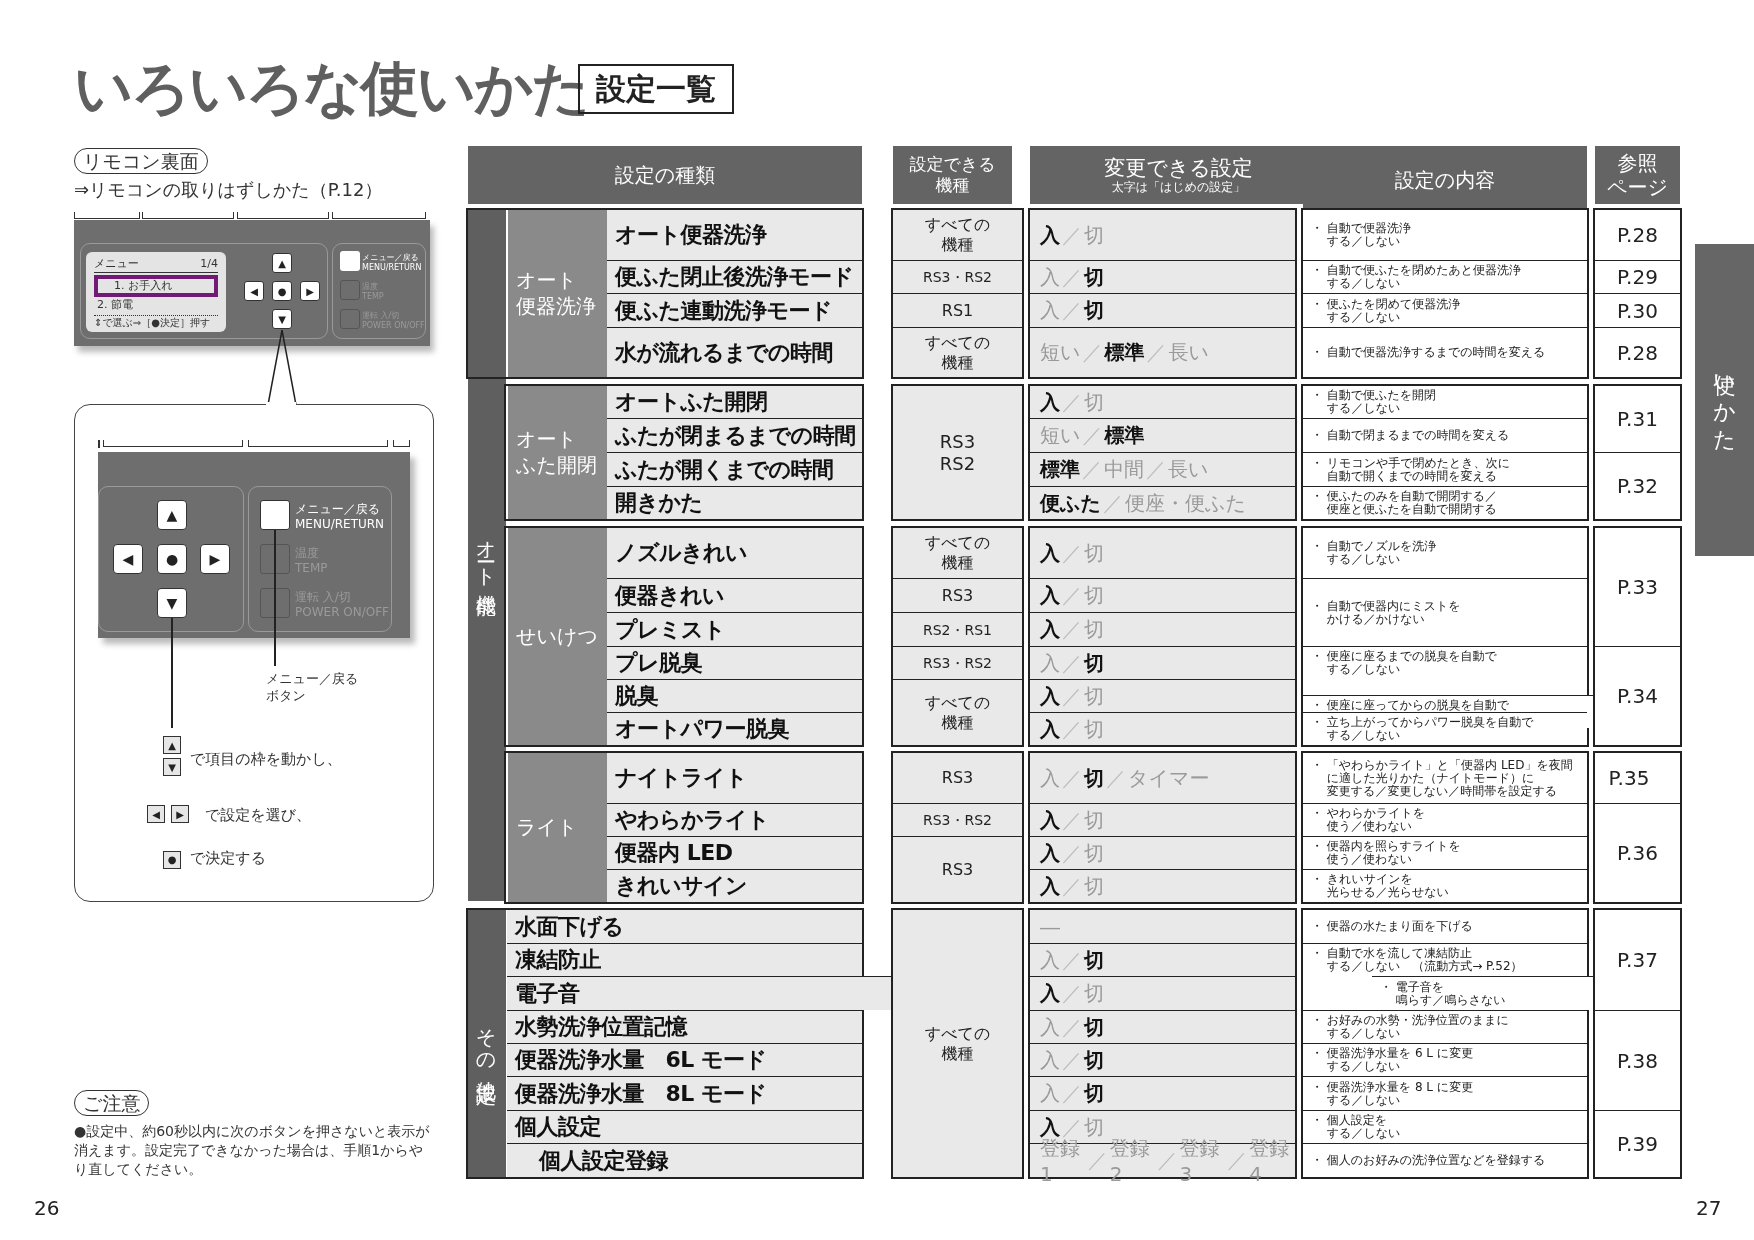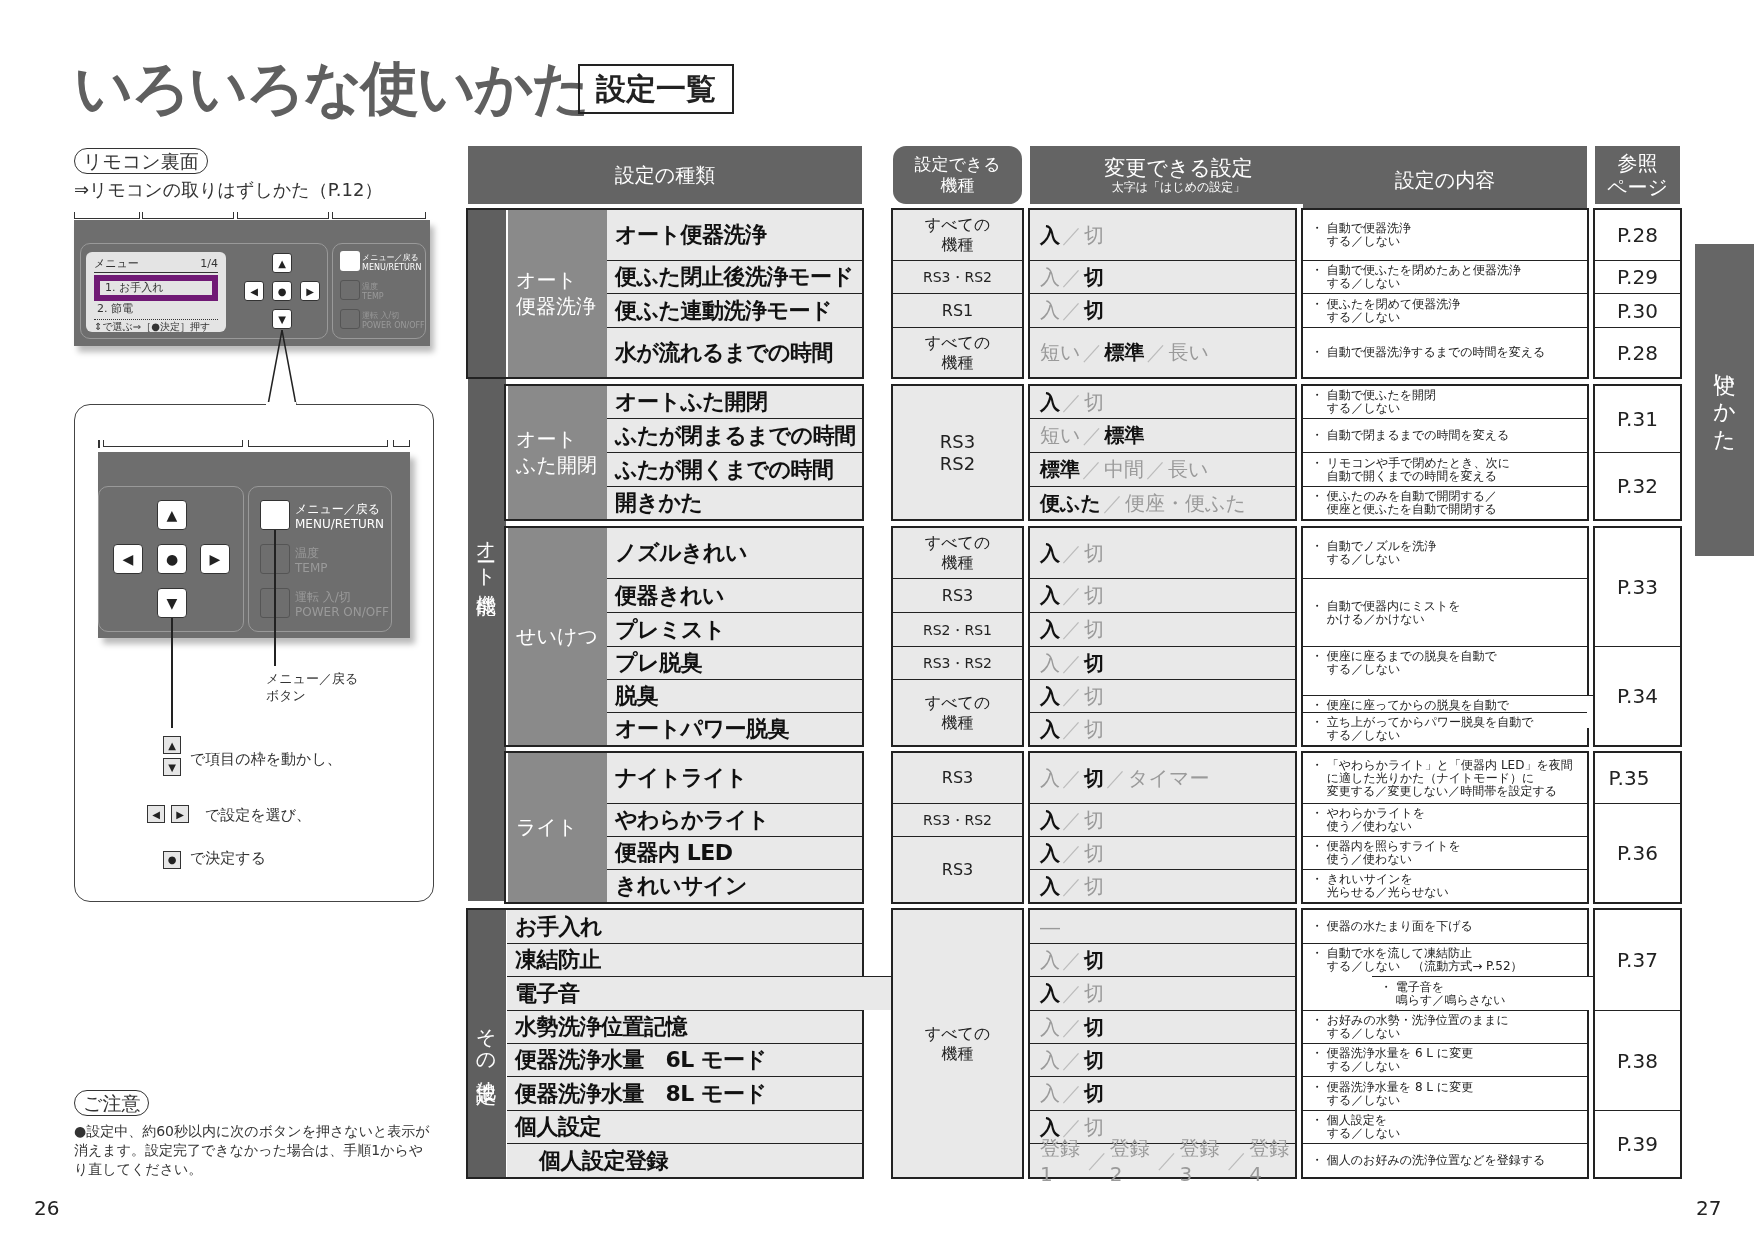--- a/index.html
+++ b/index.html
@@ -11,21 +11,21 @@
   .page-title { left: 74px; top: 52px; font-size: 58px; font-weight: bold; color: #5f5f5f; letter-spacing: -2px; line-height: 72px; }
   .title-box { left: 578px; top: 64px; width: 156px; height: 50px; border: 2px solid #222; font-size: 30px; font-weight: bold; display: flex; align-items: center; justify-content: center; color: #222; }
 
   
   .pill { border: 1.5px solid #333; border-radius: 14px; padding: 0 8px; font-size: 19px; line-height: 24px; color: #333; }
   .remote-link { left: 74px; top: 178px; font-size: 18px; color: #333; }
   .remote-strip { height: 7px; border: 1.5px solid #333; border-top: none; background: #fff; }
   .remote-top { left: 74px; top: 220px; width: 356px; height: 126px; background: #6e6e6e; box-shadow: 4px 6px 6px #bbb; }
   .lcd { left: 86px; top: 252px; width: 140px; height: 80px; background: #e4e4e4; border-radius: 6px; font-size: 11px; color: #333; padding: 4px 8px; }
   .lcd .row { display: flex; justify-content: space-between; border-bottom: 1px solid #333; line-height: 16px; }
-  .lcd .sel { border: 6px solid #701a75; line-height: 14px; padding-left: 5px; margin-top: 2px; }
+  .lcd .sel { border: 4px solid #701a75; line-height: 14px; padding-left: 16px; margin-top: 2px; }
   .lcd .hint { border-top: 1px dotted #333; line-height: 14px; margin-top: 2px; font-size: 10px; }
   .key { width: 20px; height: 20px; background: #fff; border: 1px solid #333; border-radius: 3px; display: flex; align-items: center; justify-content: center; font-size: 10px; color: #222; }
   .panel-frame { border: 1.5px solid #999; border-radius: 10px; }
   .mbtn { background: #fff; border-radius: 3px; }
   .mbtn.dim { background: #6e6e6e; border: 1px solid #555; }
   .mlabel { color: #fff; font-size: 9px; line-height: 11px; }
   .mlabel.dim { color: #9a9a9a; }
 
   .callout { left: 74px; top: 404px; width: 360px; height: 498px; border: 1.5px solid #444; border-radius: 16px; background: #fff; }
   .remote-big { left: 98px; top: 452px; width: 312px; height: 186px; background: #6e6e6e; box-shadow: 5px 6px 6px #bbb; }
@@ -162,21 +162,21 @@
 </div>
 <div class="abs legend-text" style="left:190px;top:849px;">で決定する</div>
 
 <div class="abs pill" style="left:74px;top:1090px;border-radius:14px;">ご注意</div>
 <div class="abs caution-text">●設定中、約60秒以内に次のボタンを押さないと表示が消えます。設定完了できなかった場合は、手順1からやり直してください。</div>
 
 <div class="abs page-num" style="left:34px;top:1196px;">26</div>
 <div class="abs page-num" style="left:1696px;top:1196px;">27</div>
 
 <div class="abs hdr" style="left:468px;top:146px;width:394px;height:58px;font-size:20px;">設定の種類</div>
-<div class="abs hdr" style="left:893px;top:146px;width:129px;height:58px;font-size:17px;line-height:21px;border-radius:13px;">
+<div class="abs hdr" style="left:893px;top:146px;width:119px;height:58px;font-size:17px;line-height:21px;">
   <div>設定できる</div>
   <div>機種</div>
 </div>
 <div class="abs hdr" style="left:1030px;top:146px;width:297px;height:58px;">
   <div style="font-size:21px;line-height:24px;">変更できる設定</div>
   <div style="font-size:12px;line-height:15px;">太字は「はじめの設定」</div>
 </div>
 <div class="abs hdr" style="left:1303px;top:146px;width:284px;height:68px;font-size:20px;">設定の内容</div>
 <div class="abs hdr" style="left:1595px;top:146px;width:85px;height:58px;font-size:20px;line-height:24px;">
   <div>参照</div>
@@ -443,21 +443,21 @@
 <div class="cell content" style="left:1303px;top:869px;width:284px;height:33px;">
     <div class="l">・ きれいサインを</div>
     <div class="l">　 光らせる／光らせない</div>
   </div>
 
 <div class="grp" style="left:1593px;top:751px;width:89px;height:153px;"></div>
 <div class="cell ref first" style="left:1595px;top:753px;width:68px;height:50px;">P.35</div>
 <div class="cell ref" style="left:1595px;top:803px;width:85px;height:99px;">P.36</div>
 
 <div class="grp" style="left:466px;top:908px;width:398px;height:271px;"></div>
-<div class="cell name first" style="left:507px;top:910px;width:355px;height:33px;">お手入れ</div>
+<div class="cell name first" style="left:507px;top:910px;width:355px;height:33px;">水面下げる</div>
 <div class="cell name" style="left:507px;top:943px;width:355px;height:33px;">凍結防止</div>
 <div class="cell name" style="left:507px;top:976px;width:425px;height:34px;">電子音</div>
 <div class="cell name" style="left:507px;top:1010px;width:355px;height:33px;">水勢洗浄位置記憶</div>
 <div class="cell name" style="left:507px;top:1043px;width:355px;height:33px;">便器洗浄水量　6L モード</div>
 <div class="cell name" style="left:507px;top:1076px;width:355px;height:34px;">便器洗浄水量　8L モード</div>
 <div class="cell name" style="left:507px;top:1110px;width:355px;height:33px;">個人設定</div>
 <div class="cell name" style="left:507px;top:1143px;width:355px;height:34px;padding-left:32px;">個人設定登録</div>
 
 <div class="grp" style="left:891px;top:908px;width:133px;height:271px;"></div>
 <div class="cell model first" style="left:893px;top:910px;width:129px;height:267px;white-space:pre-line;">すべての

